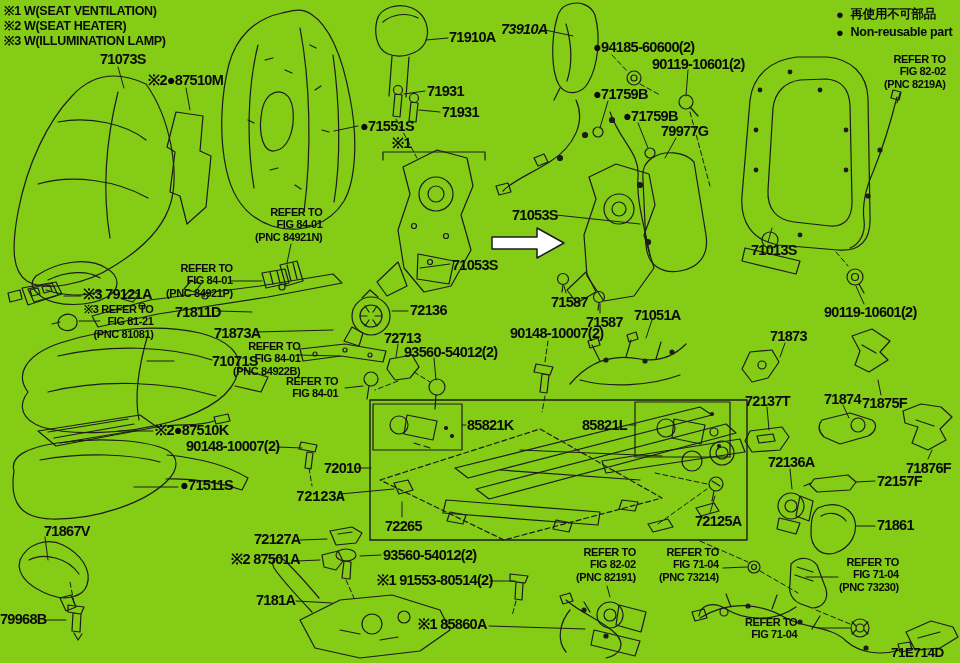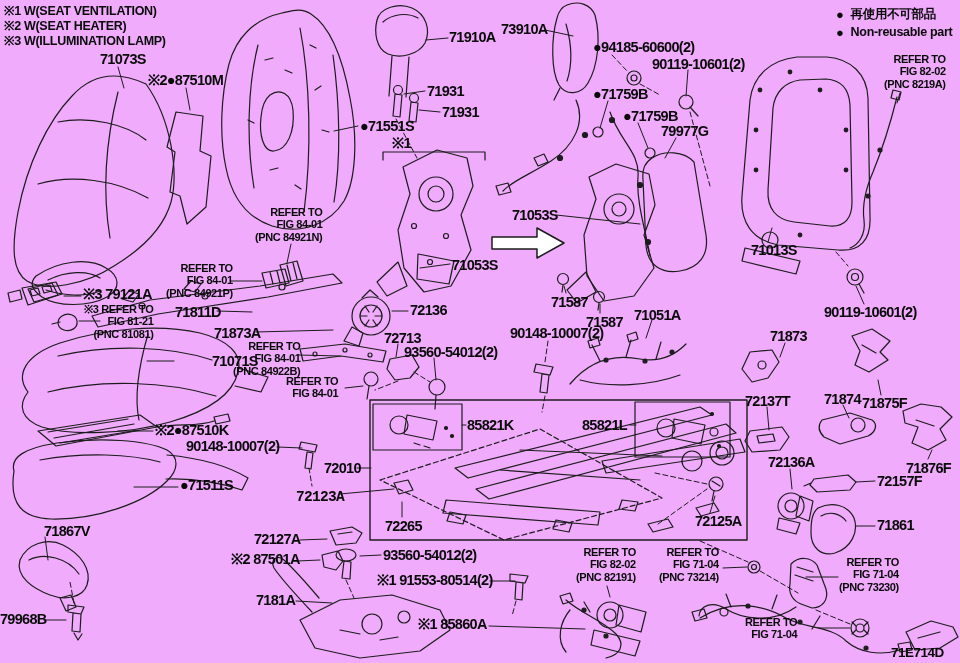--- a/index.html
+++ b/index.html
@@ -1,17 +1,17 @@
 <!DOCTYPE html>
 <html><head>
 <meta charset="utf-8">
 <style>
   html,body{margin:0;padding:0;background:#d8d8d8;}
   .stage{
-    position:relative;width:960px;height:663px;background:#f0abfc;
+    position:relative;width:960px;height:663px;background:#84cc16;
     overflow:hidden;font-family:"Liberation Sans",sans-serif;color:#0a0a0a;
   }
   svg.art{position:absolute;left:0;top:0;}
   .art *{vector-effect:non-scaling-stroke;}
   .notes{position:absolute;left:4px;top:4px;font-weight:bold;font-size:12.5px;line-height:1.2;letter-spacing:-0.3px;white-space:nowrap;}
   .legend{position:absolute;left:836px;top:6px;font-weight:bold;font-size:12.5px;letter-spacing:-0.3px;white-space:nowrap;}
   .legend-row{display:flex;gap:7px;align-items:center;line-height:1.35;}
   .legend-dot{font-size:13px;}
   .part-label{position:absolute;font-weight:bold;font-size:14.5px;letter-spacing:-0.7px;line-height:1.04;white-space:nowrap;}
   .part-label.ref{font-size:11px;letter-spacing:-0.4px;line-height:1.12;text-align:right;}
@@ -472,21 +472,21 @@
   <div id="labels">
       <div class="part-label" style="left: 100px; top: 52px;">
         <div>71073S</div>
       </div>
       <div class="part-label" style="left: 148px; top: 73px;">
         <div>※2●87510M</div>
       </div>
       <div class="part-label" style="left: 449px; top: 30px;">
         <div>71910A</div>
       </div>
-      <div class="part-label" style="left: 501px; top: 22px;">
+      <div class="part-label" style="left: 501px; top: 22px; font-style: italic;">
         <div>73910A</div>
       </div>
       <div class="part-label" style="left: 593px; top: 40px;">
         <div>●94185-60600(2)</div>
       </div>
       <div class="part-label" style="left: 652px; top: 57px;">
         <div>90119-10601(2)</div>
       </div>
       <div class="part-label" style="left: 593px; top: 87px;">
         <div>●71759B</div>

